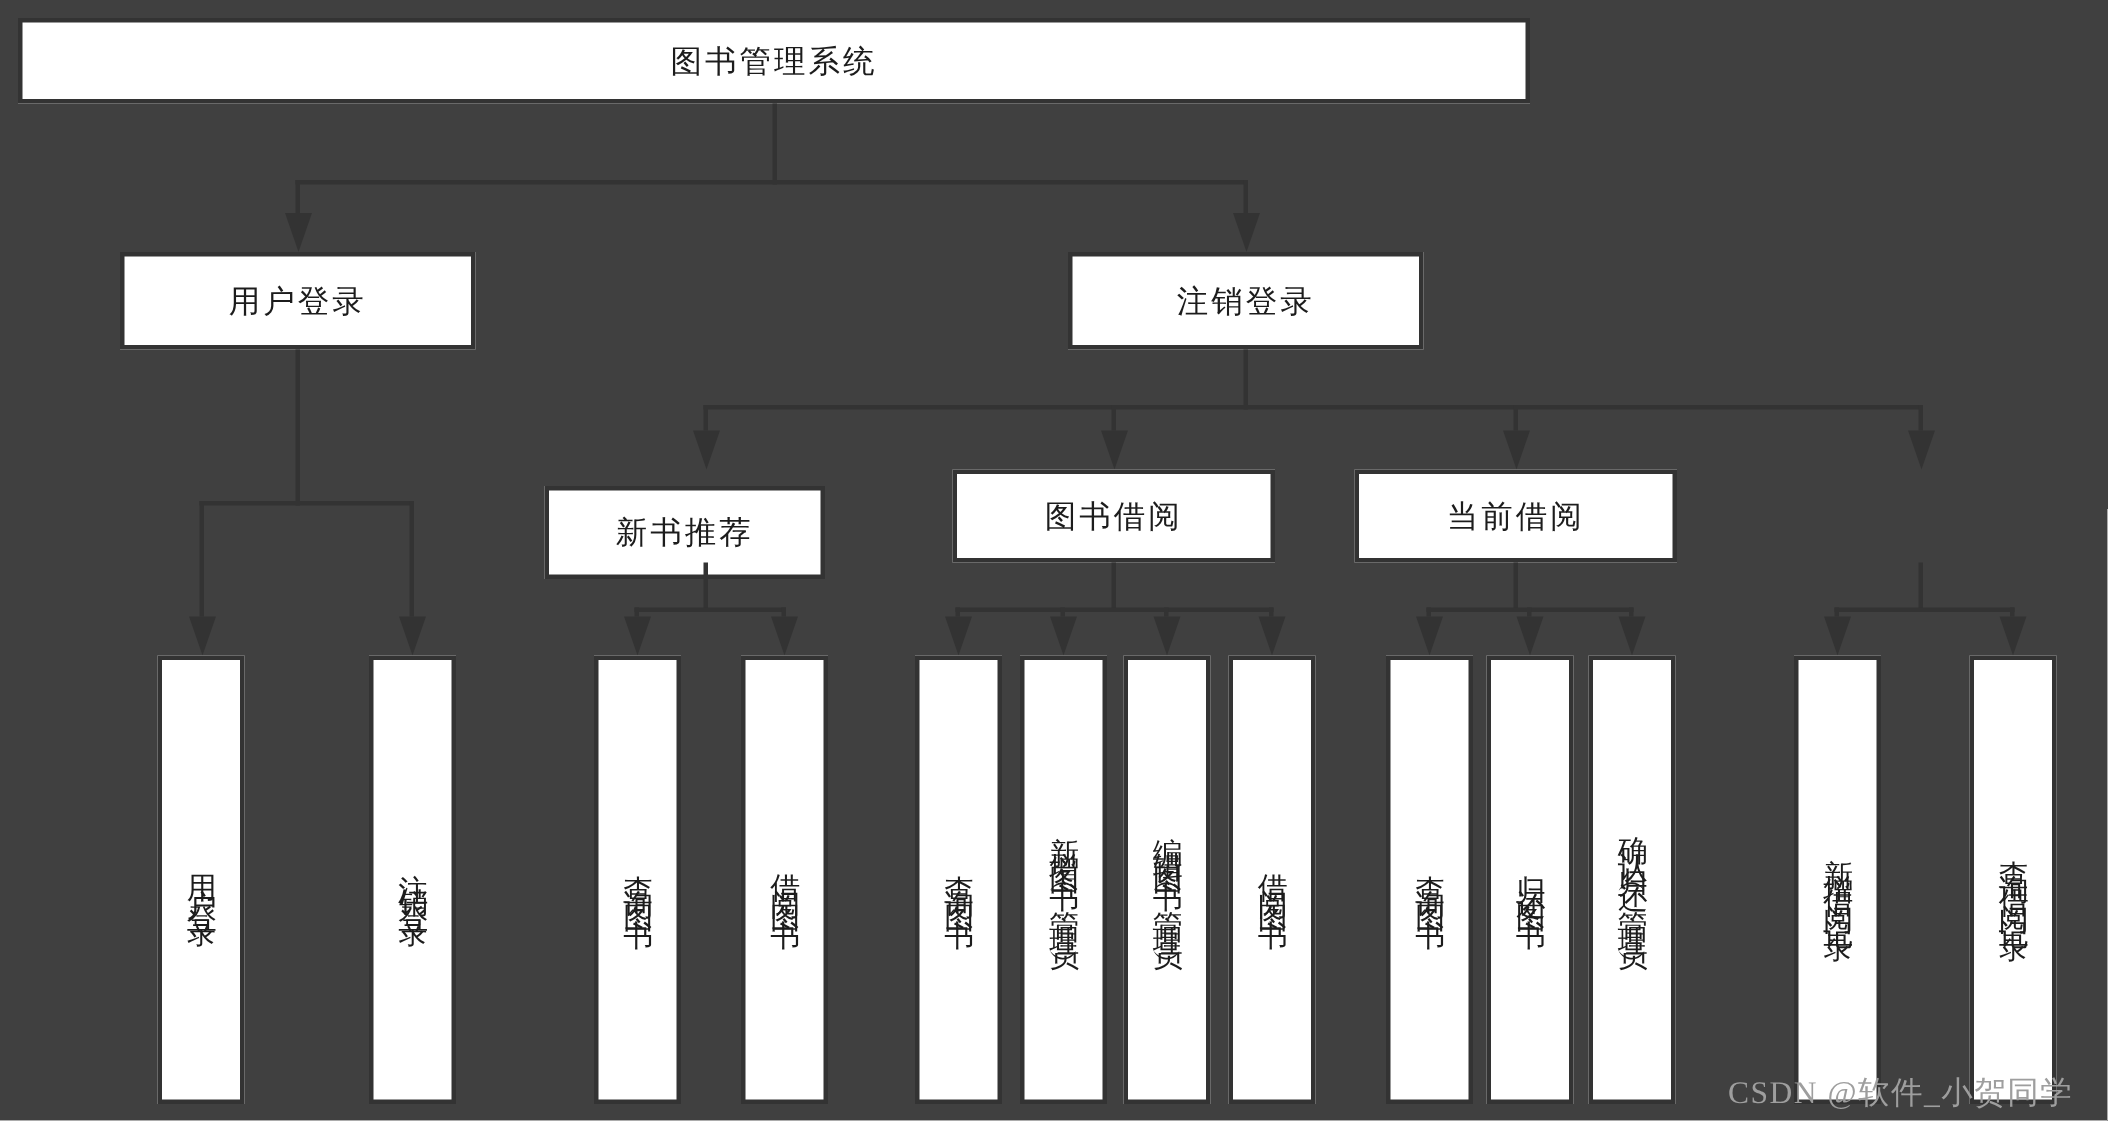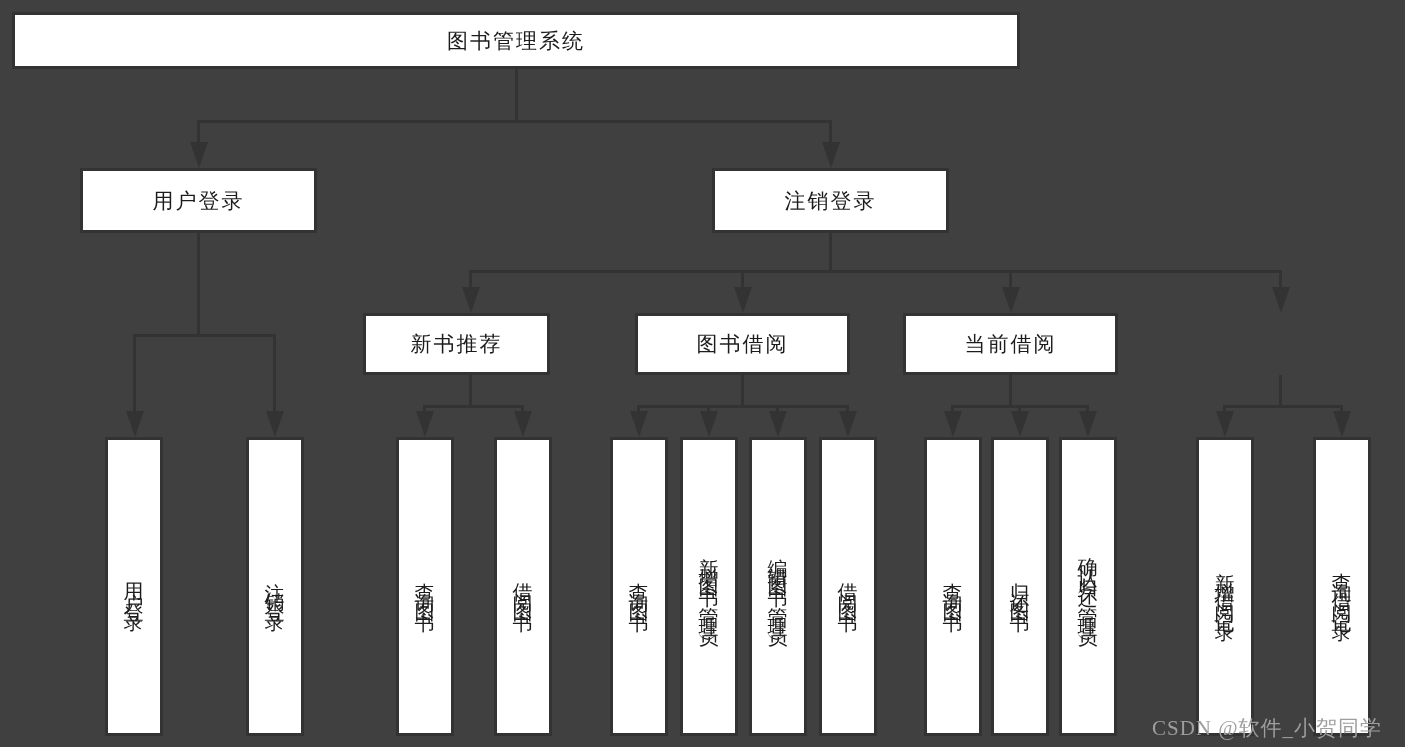--- a/index.html
+++ b/index.html
@@ -93,21 +93,21 @@
   <div class="arrow" style="left:133px; top:334px; height:77px;"></div>
   <div class="arrow" style="left:273px; top:334px; height:77px;"></div>
 
   <div class="vline" style="left:829px; top:233px; height:40px;"></div>
   <div class="hline" style="left:469px; top:270px; width:813px;"></div>
   <div class="arrow" style="left:469px; top:270px; height:17px;"></div>
   <div class="arrow" style="left:741px; top:270px; height:17px;"></div>
   <div class="arrow" style="left:1009px; top:270px; height:17px;"></div>
   <div class="arrow" style="left:1279px; top:270px; height:17px;"></div>
 
-  <div class="box node" style="left:363px; top:313px; width:187px; height:62px;">新书推荐</div>
+  <div class="box node" style="left:363px; top:324px; width:187px; height:62px;">新书推荐</div>
   <div class="box node" style="left:903px; top:313px; width:215px; height:62px;">当前借阅</div>
   <div class="box node" style="left:635px; top:313px; width:215px; height:62px;">图书借阅</div>
 
   <div class="vline" style="left:469px; top:375px; height:33px;"></div>
   <div class="hline" style="left:423px; top:405px; width:101px;"></div>
   <div class="arrow" style="left:423px; top:405px; height:6px;"></div>
   <div class="arrow" style="left:521px; top:405px; height:6px;"></div>
 
   <div class="vline" style="left:741px; top:375px; height:33px;"></div>
   <div class="hline" style="left:637px; top:405px; width:212px;"></div>

